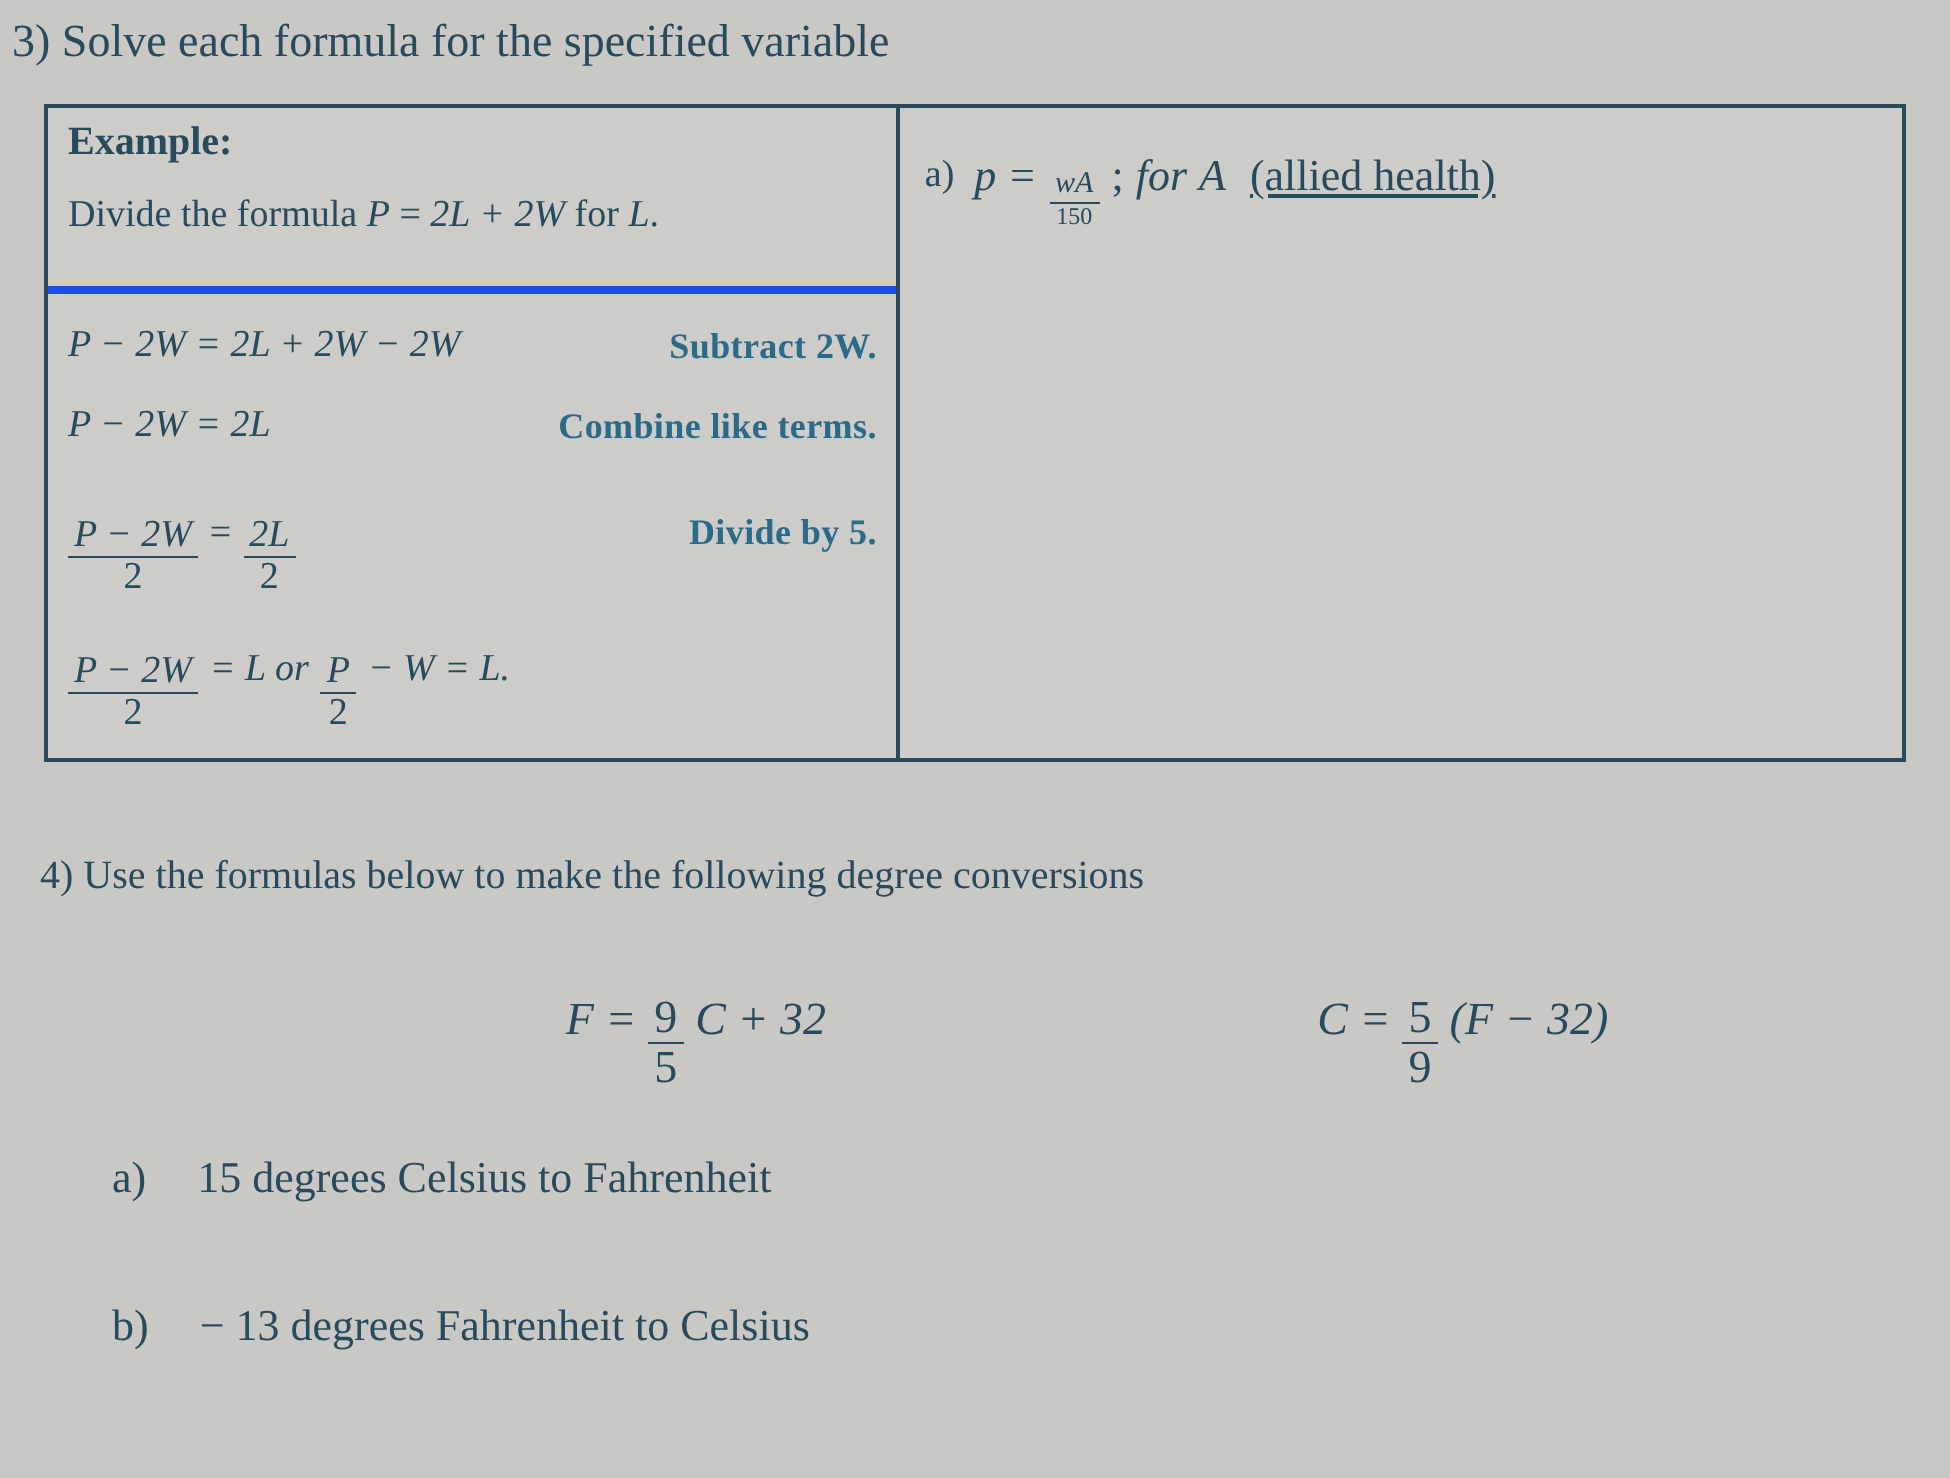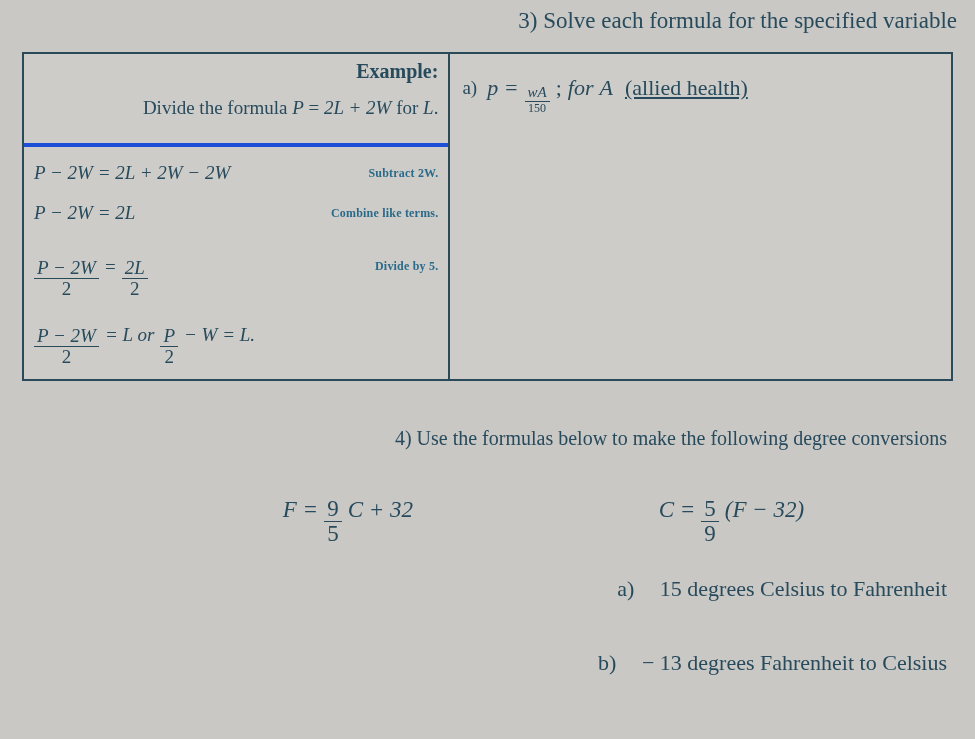--- a/index.html
+++ b/index.html
@@ -9,21 +9,20 @@
     width: 975px;
     height: 739px;
     background: #c9c8c4;
     font-family: Georgia, 'Times New Roman', serif;
     color: #2a4a5a;
     position: relative;
     overflow: hidden;
   }
   .page {
     padding: 8px 18px 18px 4px;
-    text-align: right;
   }
   .q3-title {
     font-size: 23px;
     color: #274a5c;
     margin: 0 0 18px 2px;
     font-weight: normal;
   }
   .table-wrap {
     border: 2px solid #2a4a5a;
     margin: 18px 4px 0 18px;
@@ -68,21 +67,21 @@
     min-height: 36px;
   }
   .step-math {
     font-size: 19px;
     color: #274a5c;
     display: flex;
     align-items: center;
     gap: 6px;
   }
   .step-note {
-    font-size: 12px;
+    font-size: 18px;
     color: #2a6a8a;
     font-weight: bold;
     letter-spacing: 0.2px;
   }
   .frac {
     display: inline-flex;
     flex-direction: column;
     align-items: center;
     vertical-align: middle;
     line-height: 1.05;

